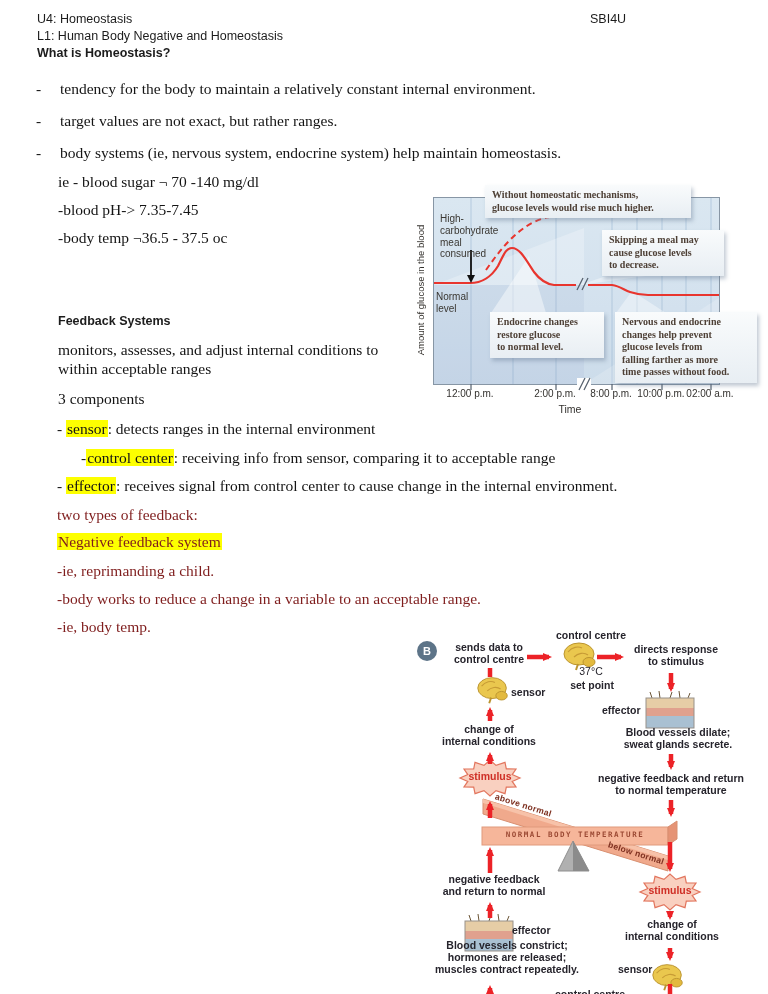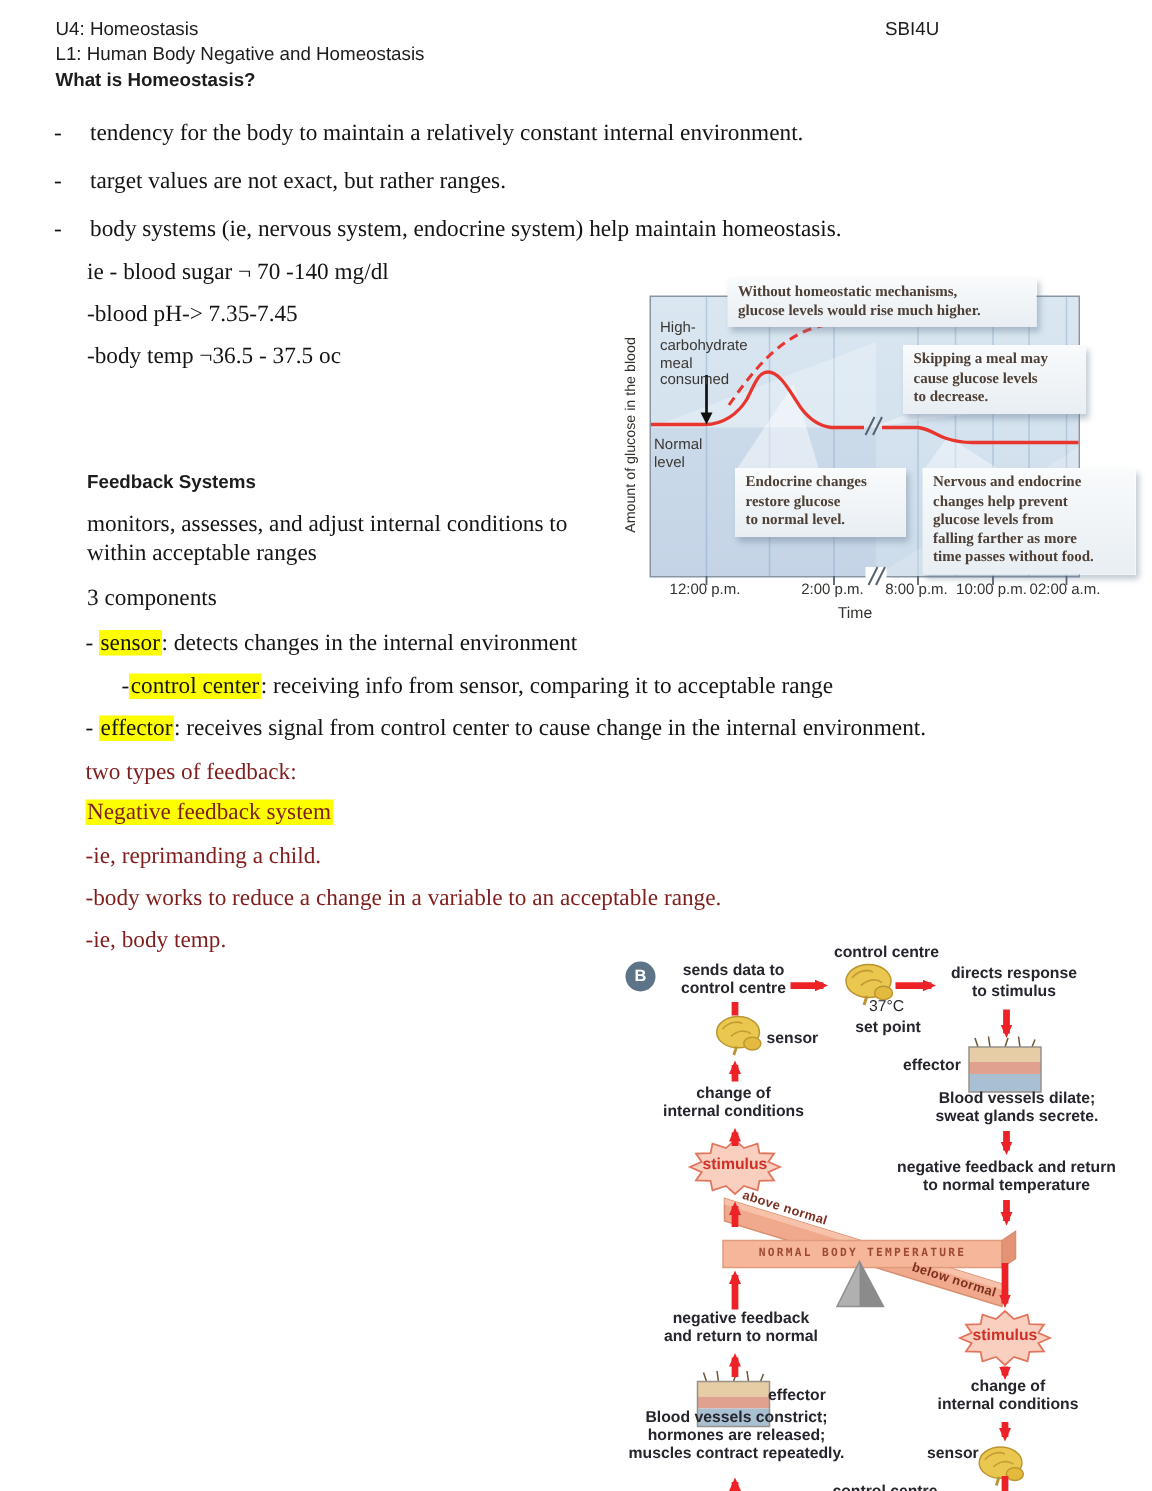--- a/index.html
+++ b/index.html
@@ -57,21 +57,21 @@
   <div class="abs ser bullet" style="left:36px;top:144px;width:700px;"><span class="dash">-</span><span>body systems (ie, nervous system, endocrine system) help maintain homeostasis.</span></div>
 
   <div class="abs ser" style="left:58px;top:173px;">ie - blood sugar ¬ 70 -140 mg/dl</div>
   <div class="abs ser" style="left:58px;top:201px;">-blood pH-&gt; 7.35-7.45</div>
   <div class="abs ser" style="left:58px;top:229px;">-body temp ¬36.5 - 37.5 oc</div>
 
   <div class="abs sanshead" style="left:58px;top:314px;">Feedback Systems</div>
   <div class="abs ser" style="left:58px;top:341px;width:345px;">monitors, assesses, and adjust internal conditions to within acceptable ranges</div>
   <div class="abs ser" style="left:58px;top:390px;">3 components</div>
 
-  <div class="abs ser" style="left:57px;top:420px;"><span>- </span><span class="hl">sensor</span><span>: detects changes in the internal environment</span></div>
+  <div class="abs ser" style="left:57px;top:420px;"><span>- </span><span class="hl">sensor</span><span>: detects ranges in the internal environment</span></div>
   <div class="abs ser" style="left:57px;top:449px;margin-left:24px;"><span>-</span><span class="hl">control center</span><span>: receiving info from sensor, comparing it to acceptable range</span></div>
   <div class="abs ser" style="left:57px;top:477px;"><span>- </span><span class="hl">effector</span><span>: receives signal from control center to cause change in the internal environment.</span></div>
 
   <div class="abs ser purple" style="left:57px;top:506px;">two types of feedback:</div>
   <div class="abs ser" style="left:57px;top:533px;"><span class="hl purple">Negative feedback system</span></div>
   <div class="abs ser purple" style="left:57px;top:562px;">-ie, reprimanding a child.</div>
   <div class="abs ser purple" style="left:57px;top:590px;">-body works to reduce a change in a variable to an acceptable range.</div>
   <div class="abs ser purple" style="left:57px;top:618px;">-ie, body temp.</div>
 
   <div id="chart" class="abs">
@@ -244,21 +244,21 @@
 to normal temperature</div>
     <div class="dtext" style="left:37px;top:96px;width:104px;">change of
 internal conditions</div>
     <div class="dtext red" style="left:60px;top:143px;width:60px;">stimulus</div>
     <div class="tiltlab" style="left:94px;top:172px;">above normal</div>
     <div class="planklab" style="left:95px;top:202px;width:160px;">normal body temperature</div>
     <div class="tiltlab" style="left:207px;top:220px;">below normal</div>
     <div class="dtext" style="left:32px;top:246px;width:124px;">negative feedback
 and return to normal</div>
     <div class="dtext" style="left:112px;top:297px;width:44px;text-align:left;">effector</div>
-    <div class="dtext" style="left:14px;top:312px;width:154px;">Blood vessels constrict;
+    <div class="dtext" style="left:30px;top:312px;width:154px;">Blood vessels constrict;
 hormones are released;
 muscles contract repeatedly.</div>
     <div class="dtext red" style="left:240px;top:257px;width:60px;">stimulus</div>
     <div class="dtext" style="left:212px;top:291px;width:120px;">change of
 internal conditions</div>
     <div class="dtext" style="left:218px;top:336px;width:40px;text-align:left;">sensor</div>
     <div class="dtext" style="left:150px;top:361px;width:80px;">control centre</div>
   </div>
 
 </div>

